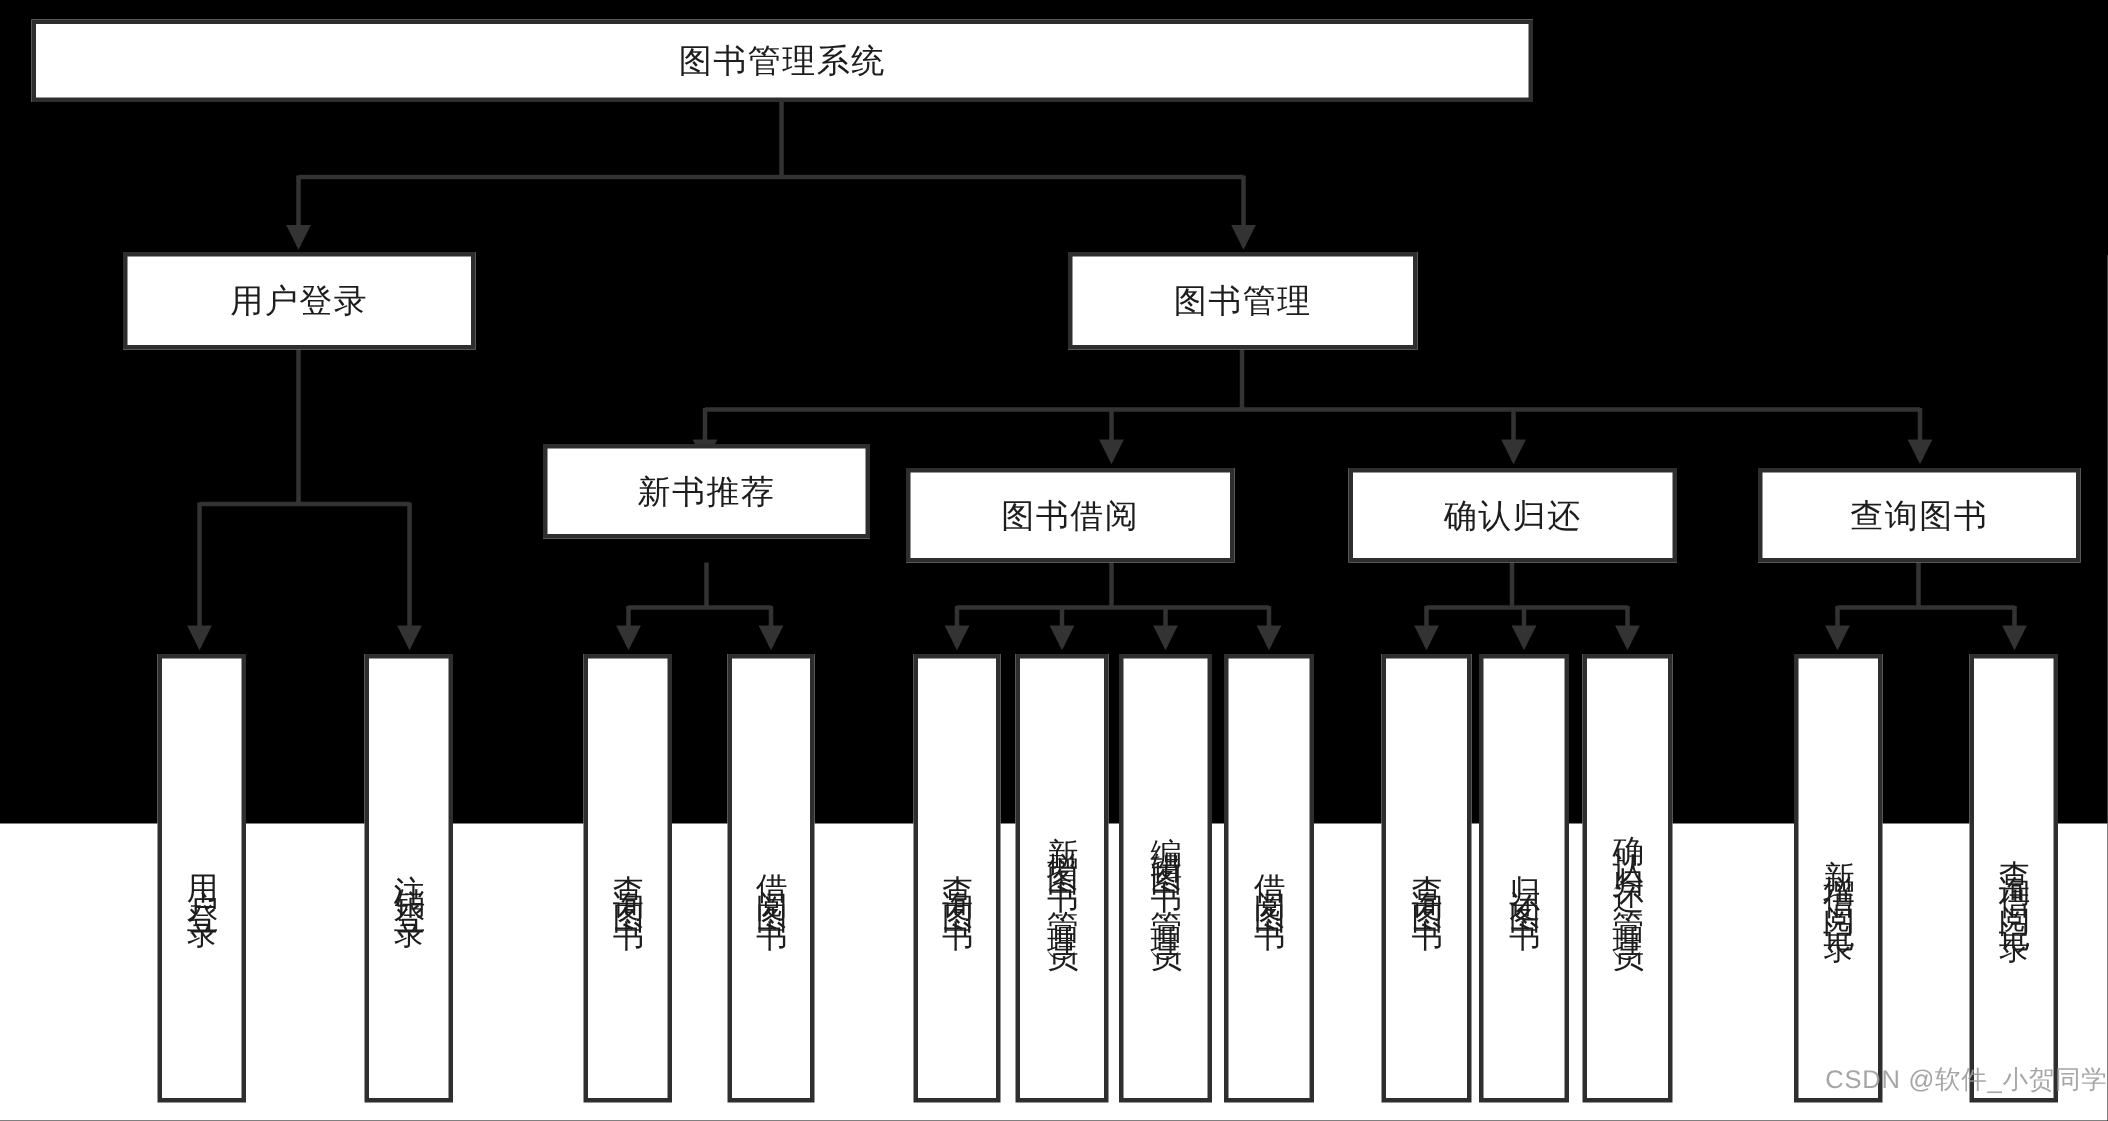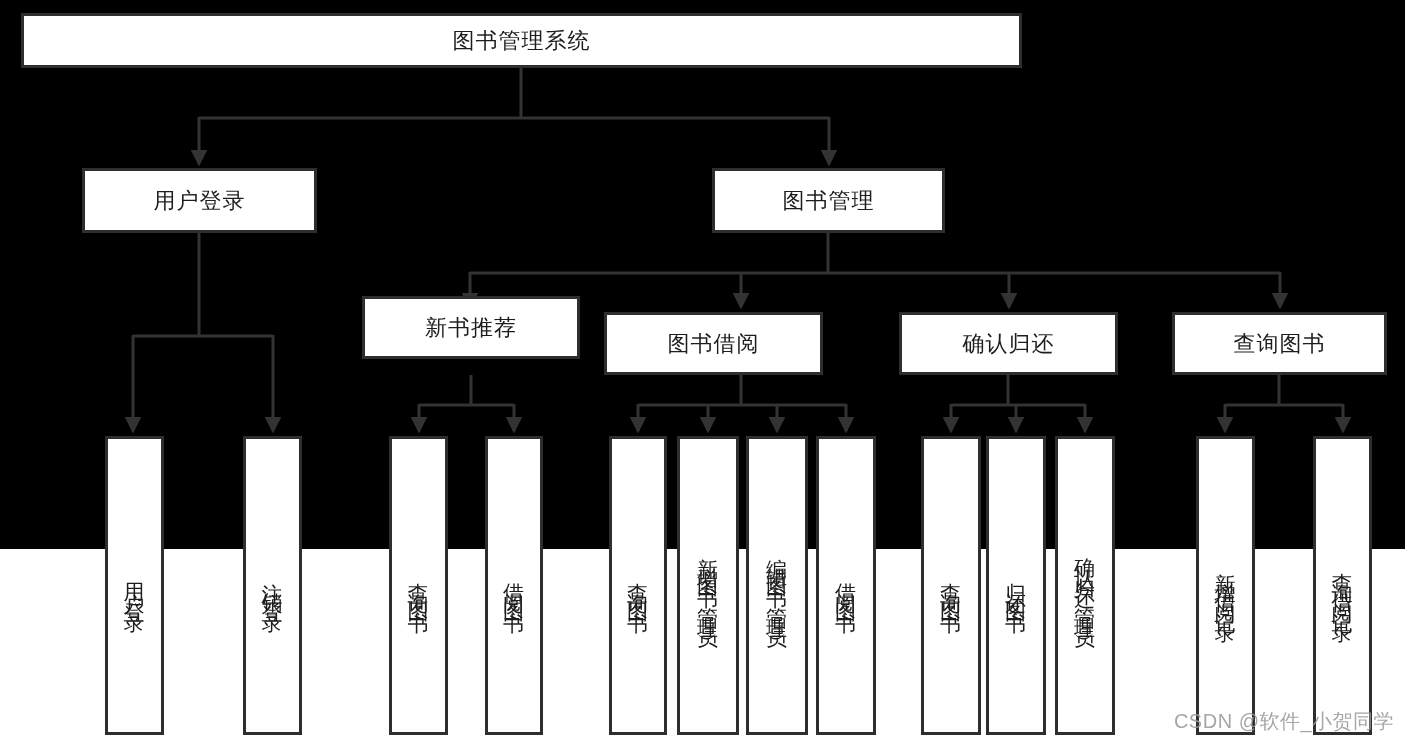--- a/index.html
+++ b/index.html
@@ -36,26 +36,26 @@
     writing-mode: vertical-lr;
     text-orientation: mixed;
     letter-spacing: 10px;
     line-height: 1;
     white-space: nowrap;
   }
   .watermark {
     position: absolute;
     left: 1163px; top: 708px;
     width: 242px;
-    font-size: 20px;
+    font-size: 17px;
     color: rgba(154, 154, 154, 0.88);
     letter-spacing: 0.5px;
     white-space: nowrap;
     z-index: 2;
-    text-align: center;
+    text-align: right;
   }
 </style>
 </head>
 <body>
 
 <div class="canvas">
 
   <svg class="connectors" viewBox="0 0 1405 747" xmlns="http://www.w3.org/2000/svg">
     <defs>
       <marker id="arrow" viewBox="0 0 10 10" refX="8.5" refY="5" markerWidth="7" markerHeight="5.5" orient="auto">

